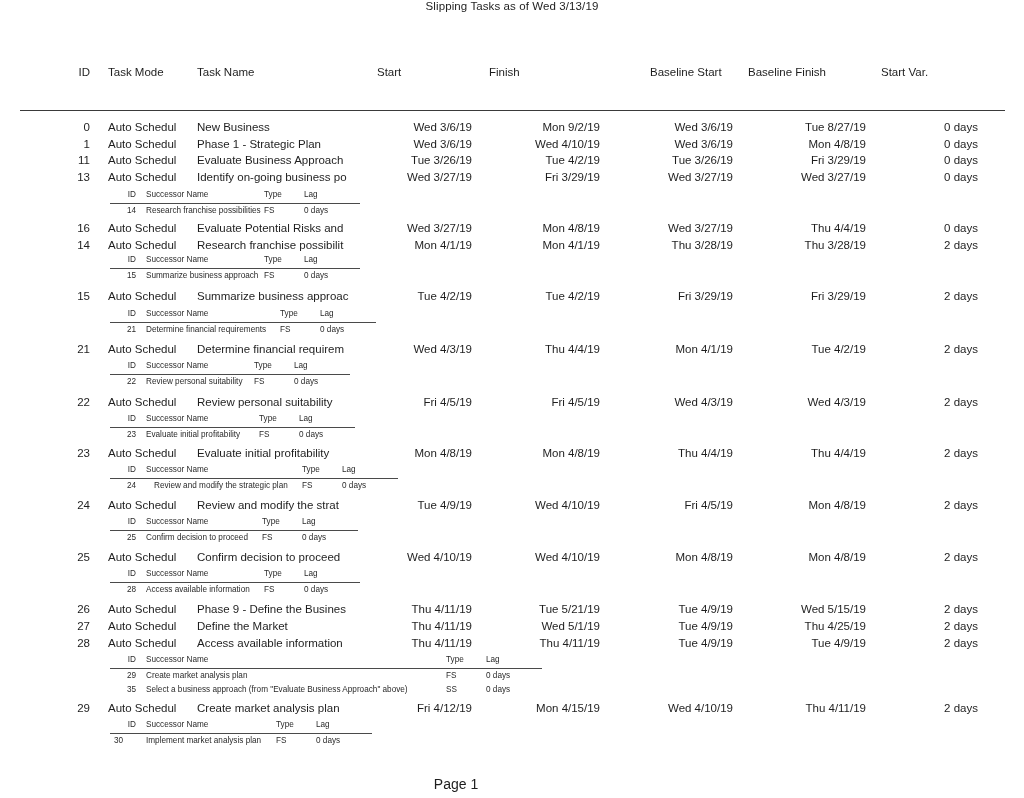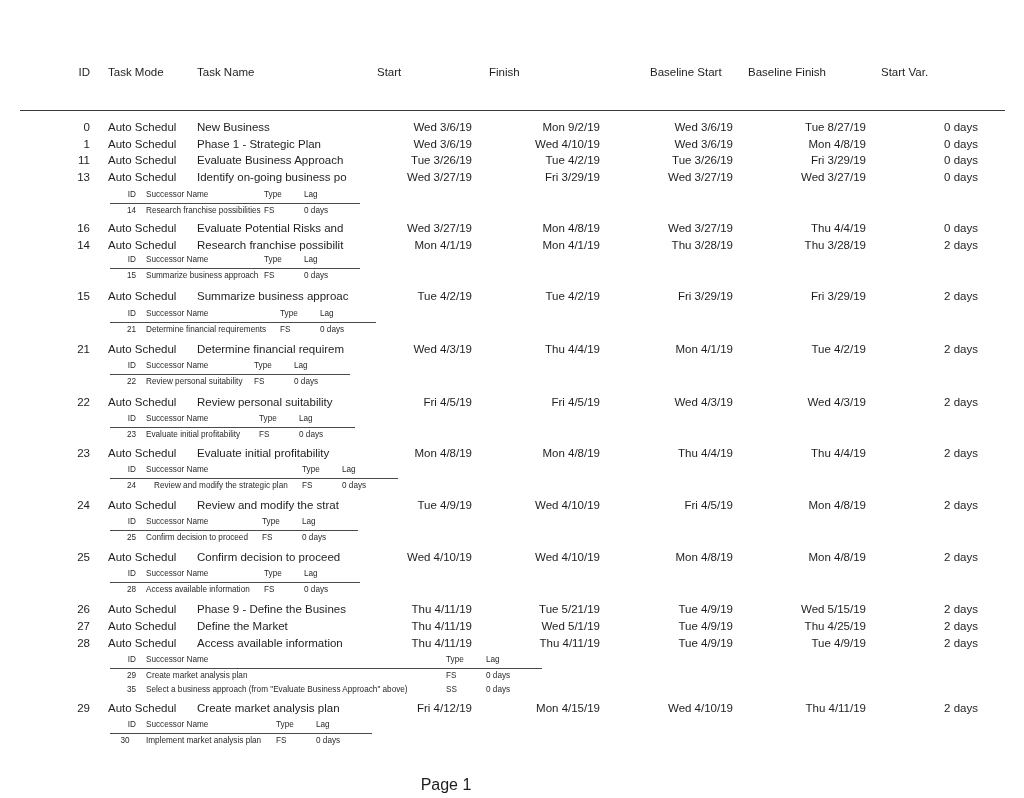--- a/index.html
+++ b/index.html
@@ -28,24 +28,24 @@
     text-align: center;
     font-size: 11.5px;
     color: #1e1e1e;
     letter-spacing: 0.1px;
   }
 
   
   .page-footer {
     position: absolute;
     top: 776px;
-    left: 0;
+    left: 10px;
     width: 892px;
     text-align: center;
-    font-size: 16px;
+    font-size: 14px;
     color: #1e1e1e;
   }
 
   
   .main-head {
     position: absolute;
     top: 66px;
     left: 0;
     width: 1024px;
     height: 22px;
@@ -122,20 +122,21 @@
   .s-name  { left: 36px; text-align: left; }
   .s-type  { text-align: left; }
   .s-lag   { text-align: left; }
   .s-head-cell { font-size: 8.2px; }
 </style>
 </head>
 <body>
 
 <div id="page">
 
+  <div class="report-title">Slipping Tasks as of Wed 3/13/19</div>
 
   <div class="main-head">
     <div class="h" style="left:0px;width:90px;text-align:right;">ID</div>
     <div class="h" style="left:108px;">Task Mode</div>
     <div class="h" style="left:197px;">Task Name</div>
     <div class="h" style="left:365px;margin-left:12px;">Start</div>
     <div class="h" style="left:489px;">Finish</div>
     <div class="h" style="left:614px;padding-left:36px;">Baseline Start</div>
     <div class="h" style="left:748px;">Baseline Finish</div>
     <div class="h" style="left:881px;">Start Var.</div>
@@ -436,21 +437,21 @@
         <div class="cell c-var">2 days</div>
       </div>
       <div class="sub-table" style="top: 718px; width: 262px;">
         <div class="sub-head">
           <div class="s-cell s-head-cell s-id" style="left: 4px; width: 22px; text-align: right;">ID</div>
           <div class="s-cell s-head-cell s-name" style="left: 36px; text-align: left;">Successor Name</div>
           <div class="s-cell s-head-cell s-type" style="left: 166px; text-align: left;">Type</div>
           <div class="s-cell s-head-cell s-lag" style="left: 206px; text-align: left;">Lag</div>
         </div>
         <div class="sub-row">
-          <div class="s-cell s-id" style="left: 4px; width: 22px; text-align: center;">30</div>
+          <div class="s-cell s-id" style="left: 4px; width: 22px; text-align: left;">30</div>
           <div class="s-cell s-name" style="left: 36px; text-align: left;">Implement market analysis plan</div>
           <div class="s-cell s-type" style="left: 166px; text-align: left;">FS</div>
           <div class="s-cell s-lag" style="left: 206px; text-align: left;">0 days</div>
         </div>
       </div>
     </div>
 
   <div class="page-footer">Page 1</div>
 
 </div>

